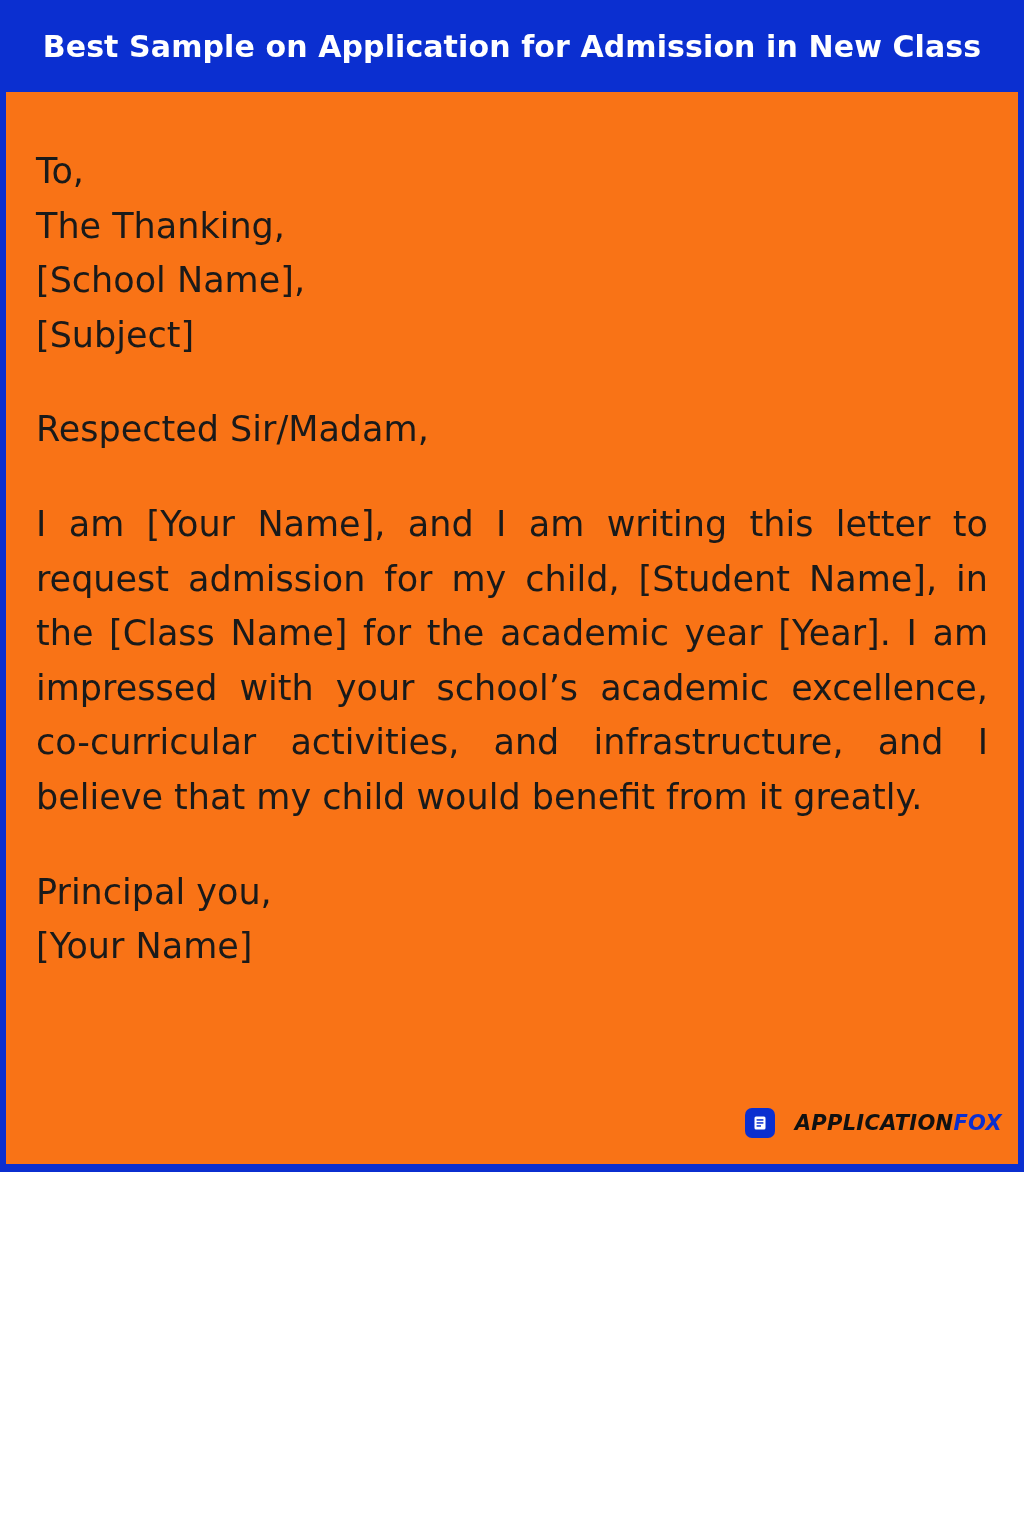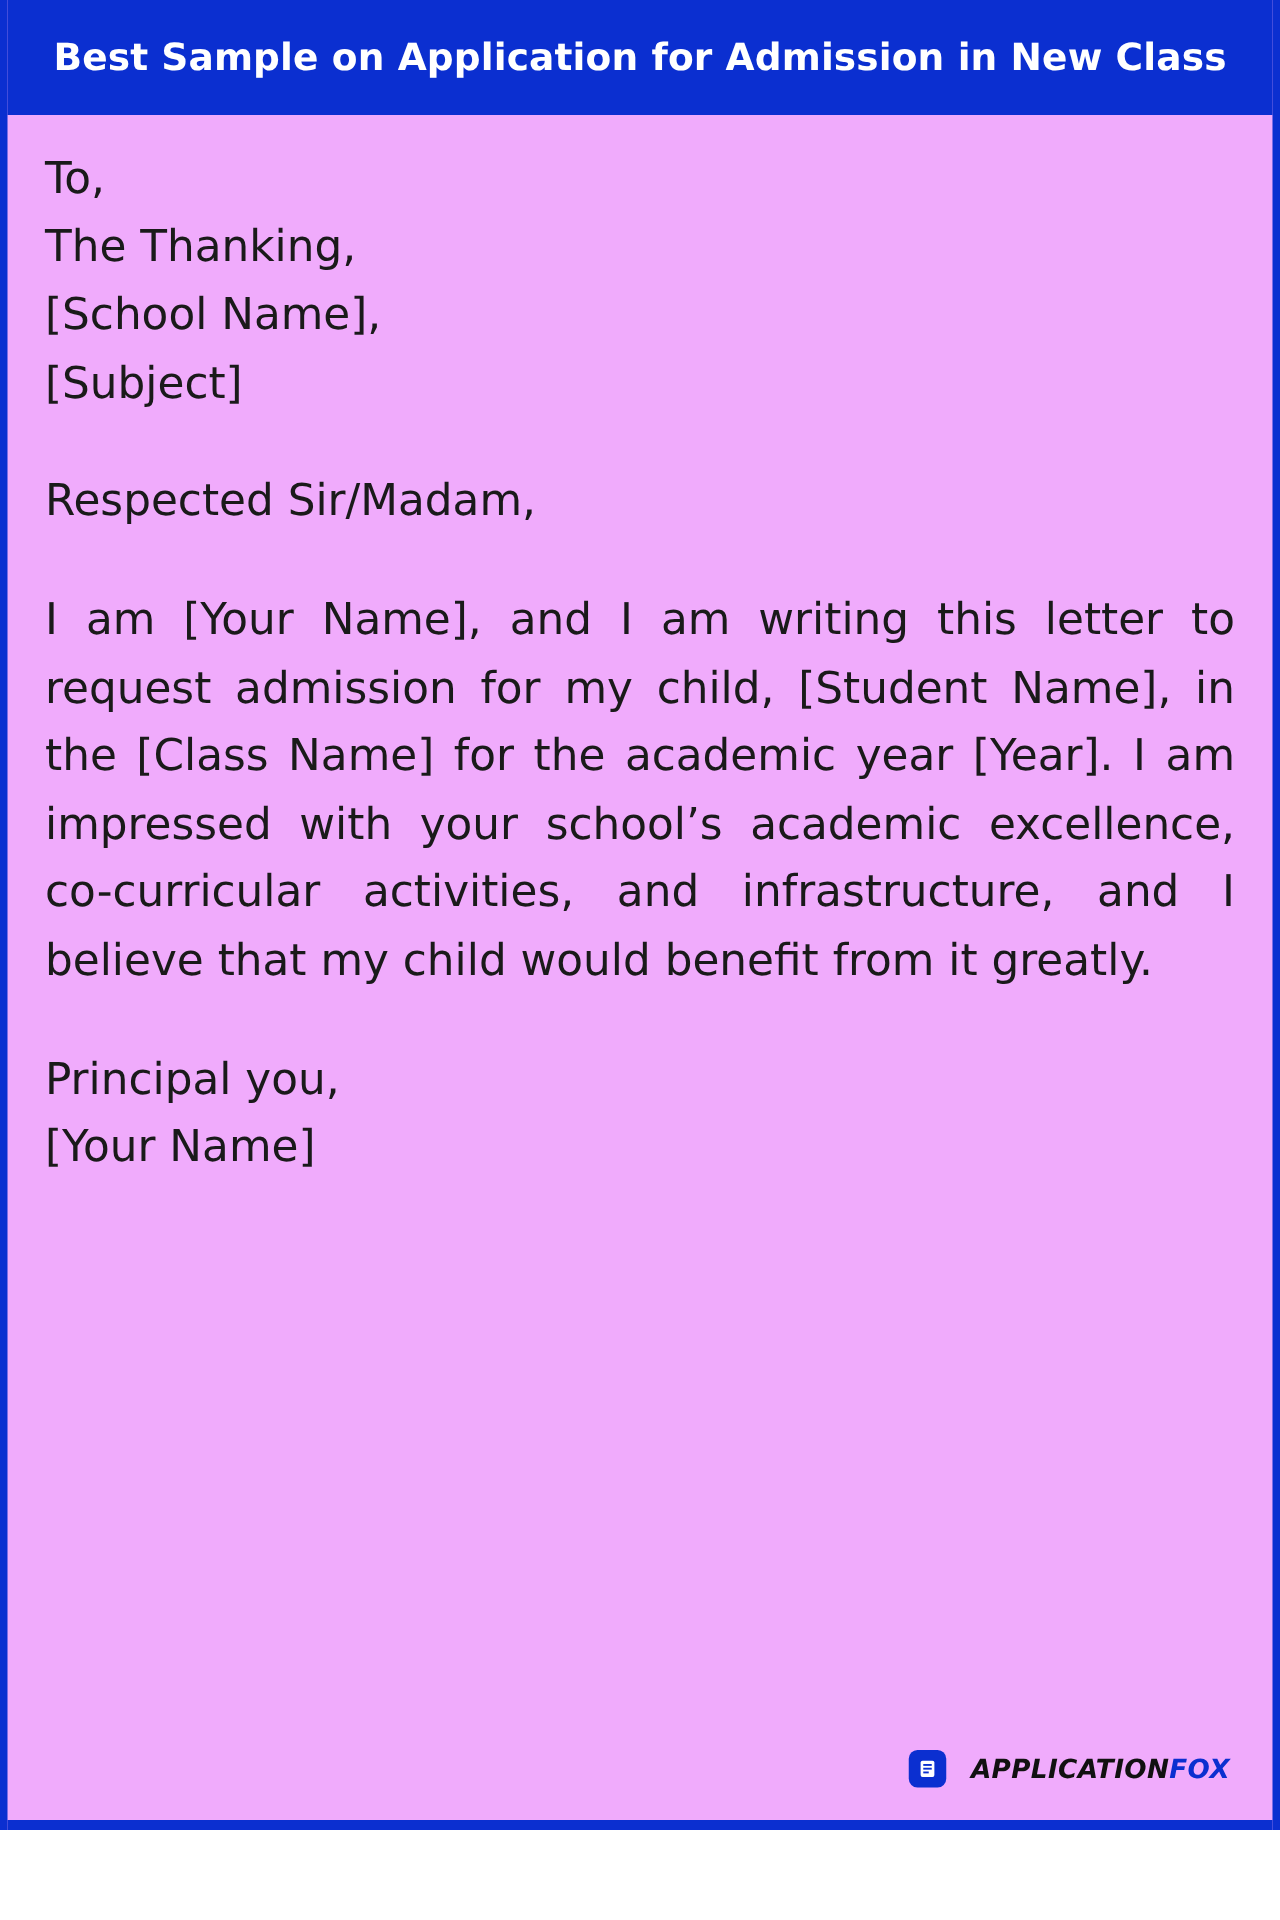--- a/index.html
+++ b/index.html
@@ -9,22 +9,22 @@
   body {
     width: 1024px;
     height: 1536px;
     background: #ffffff;
     font-family: "DejaVu Sans", sans-serif;
     overflow: hidden;
   }
   .page {
     position: relative;
     width: 1024px;
-    height: 1464px;
-    background: #f0abfc;
+    height: 1172px;
+    background: #f97316;
     box-sizing: border-box;
     border-left: 6px solid #0b2fd0;
     border-right: 6px solid #0b2fd0;
     display: flex;
     flex-direction: column;
   }
   .title-bar {
     background: #0b2fd0;
     color: #ffffff;
     height: 92px;
@@ -37,21 +37,21 @@
   .title-bar .title-text {
     font-size: 30px;
     font-weight: bold;
     letter-spacing: 0.1px;
     text-align: center;
     white-space: nowrap;
     font-family: "DejaVu Sans", sans-serif;
   }
   .letter-body {
     flex: 1;
-    padding: 24px 30px 0 30px;
+    padding: 52px 30px 0 30px;
     box-sizing: border-box;
     color: #161616;
   }
   .block {
     font-size: 35px;
     line-height: 1.56;
     color: #1a1a1a;
     font-family: "DejaVu Sans", sans-serif;
   }
   .line {
@@ -63,21 +63,21 @@
   .para {
     font-size: 35px;
     line-height: 1.56;
     text-align: justify;
     text-justify: inter-word;
     color: #1a1a1a;
     margin: 0;
   }
   .footer {
     position: absolute;
-    right: 34px;
+    right: 16px;
     bottom: 34px;
     display: flex;
     align-items: center;
     gap: 20px;
   }
   .brand-mark {
     width: 30px;
     height: 30px;
     border-radius: 7px;
     background: #0b2fd0;

